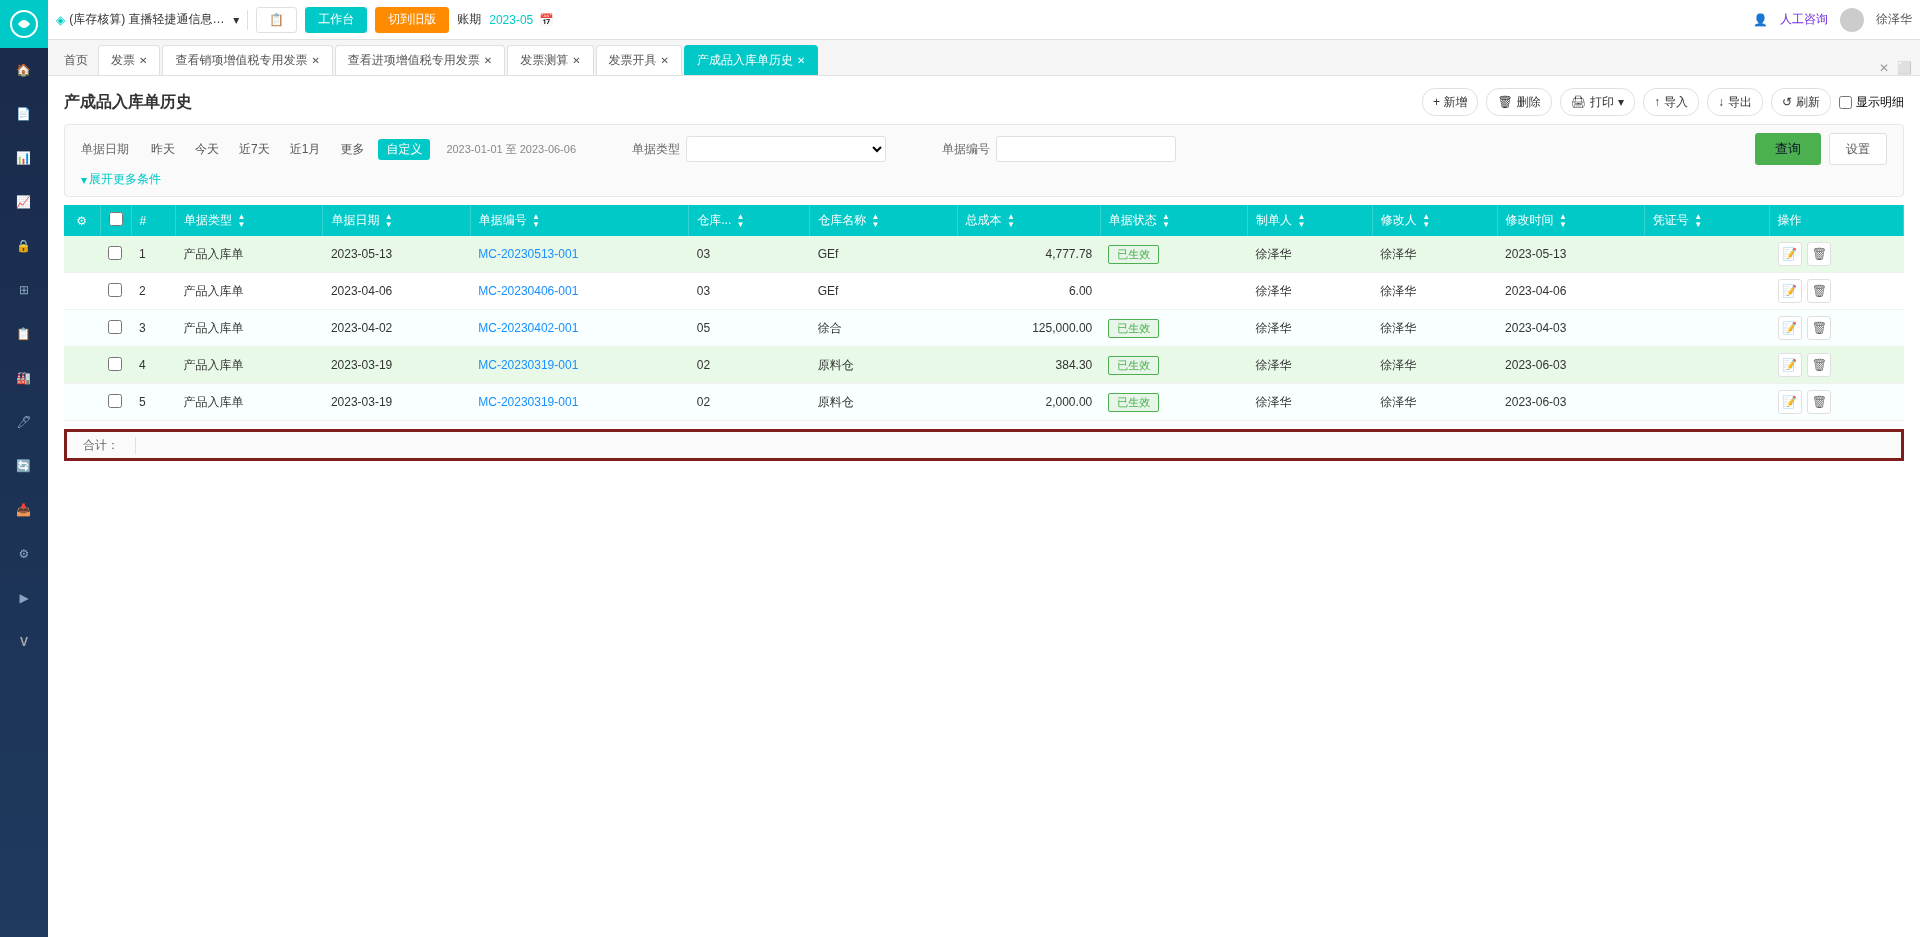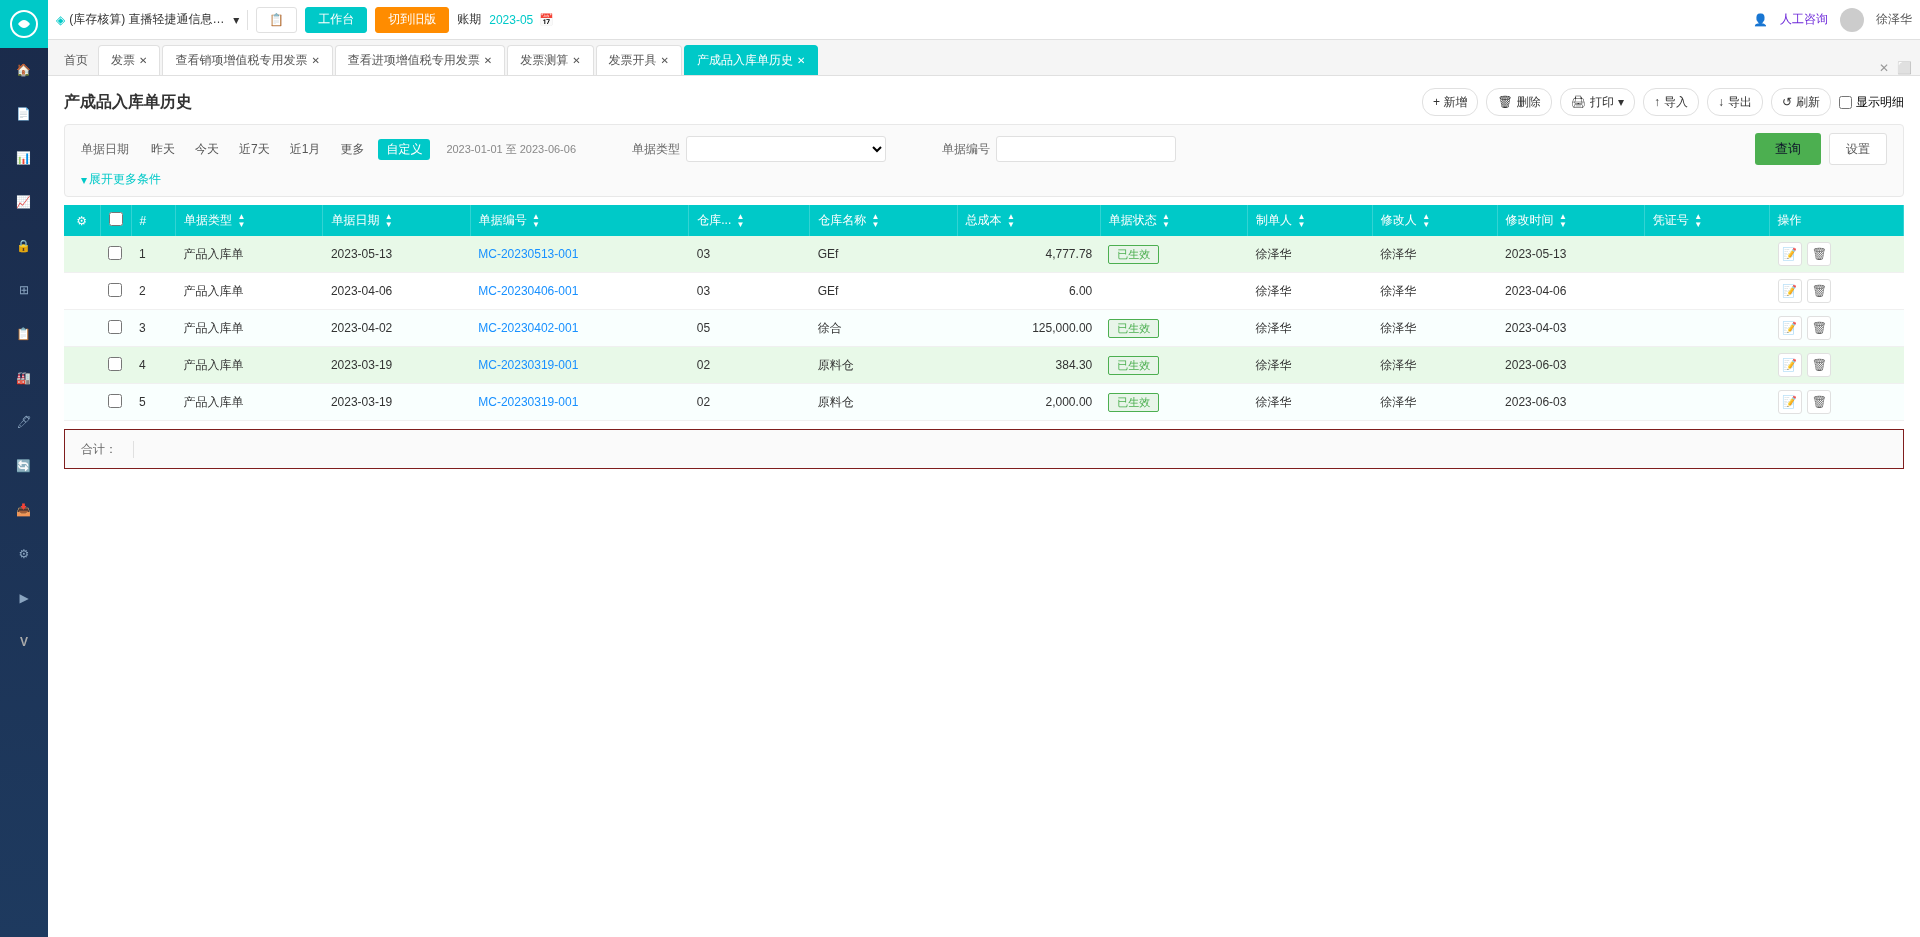--- a/index.html
+++ b/index.html
@@ -71,21 +71,21 @@
     .status-badge { display: inline-block; padding: 1px 8px; border-radius: 2px; font-size: 11px; border: 1px solid; }
     .status-active { background: #e8f5e9; color: #4caf50; border-color: #4caf50; }
     .link { color: #1890ff; cursor: pointer; text-decoration: none; }
     .action-btn { width: 24px; height: 24px; display: inline-flex; align-items: center; justify-content: center; cursor: pointer; color: #666; border: 1px solid #e0e0e0; border-radius: 3px; margin: 0 1px; background: #fff; }
     .th-setting { width: 36px; text-align: center; }
     .th-check { width: 30px; text-align: center; }
     .checkbox { width: 14px; height: 14px; cursor: pointer; }
 
     
     .page-footer { margin: 8px 16px 0; }
-    .total-row { display: flex; align-items: center; border: 1px solid #7f1d1d; background: #fafafa; height: 40px; }
+    .total-row { display: flex; align-items: center; border: 3px solid #7f1d1d; background: #fafafa; height: 32px; }
     .total-label { padding: 0 16px; color: #666; border-right: 1px solid #e0e0e0; }
     .total-value { padding: 0 16px; color: #333; font-weight: bold; flex: 1; text-align: center; }
 
     .pagination-bar { display: flex; align-items: center; justify-content: flex-end; padding: 10px 16px; gap: 8px; color: #555; }
     .page-size-select { height: 26px; border: 1px solid #e0e0e0; border-radius: 3px; padding: 0 4px; }
     .page-nav { width: 26px; height: 26px; border: 1px solid #e0e0e0; border-radius: 3px; display: inline-flex; align-items: center; justify-content: center; cursor: pointer; background: #fff; color: #555; }
     .page-input { width: 40px; height: 26px; border: 1px solid #e0e0e0; border-radius: 3px; text-align: center; outline: none; }
     .sort-icon { display: inline-flex; flex-direction: column; margin-left: 2px; vertical-align: middle; }
     .sort-icon span { font-size: 8px; line-height: 1; }
   </style>

